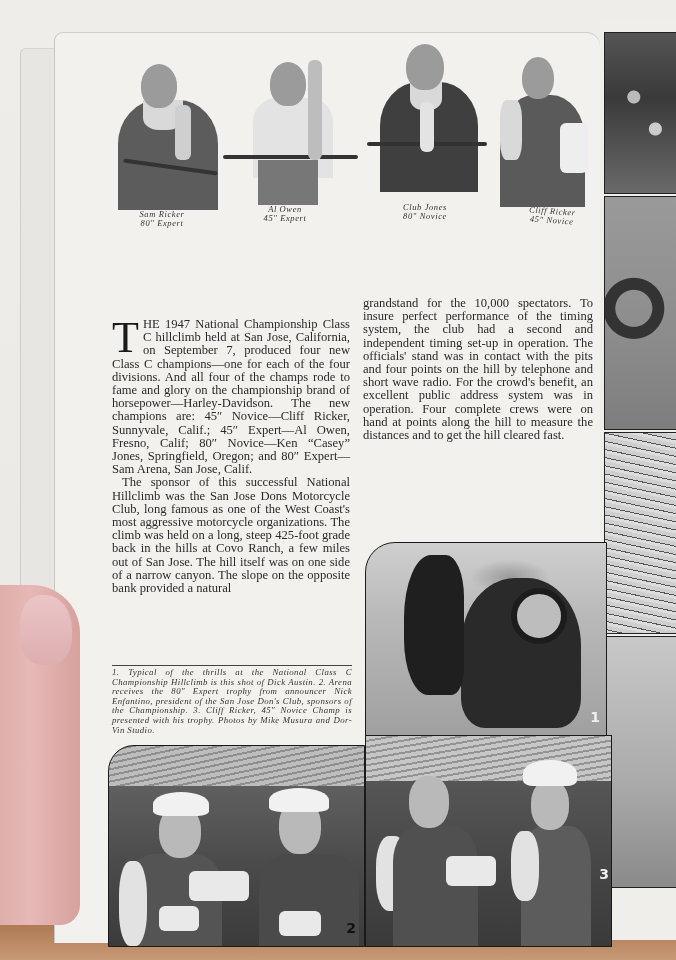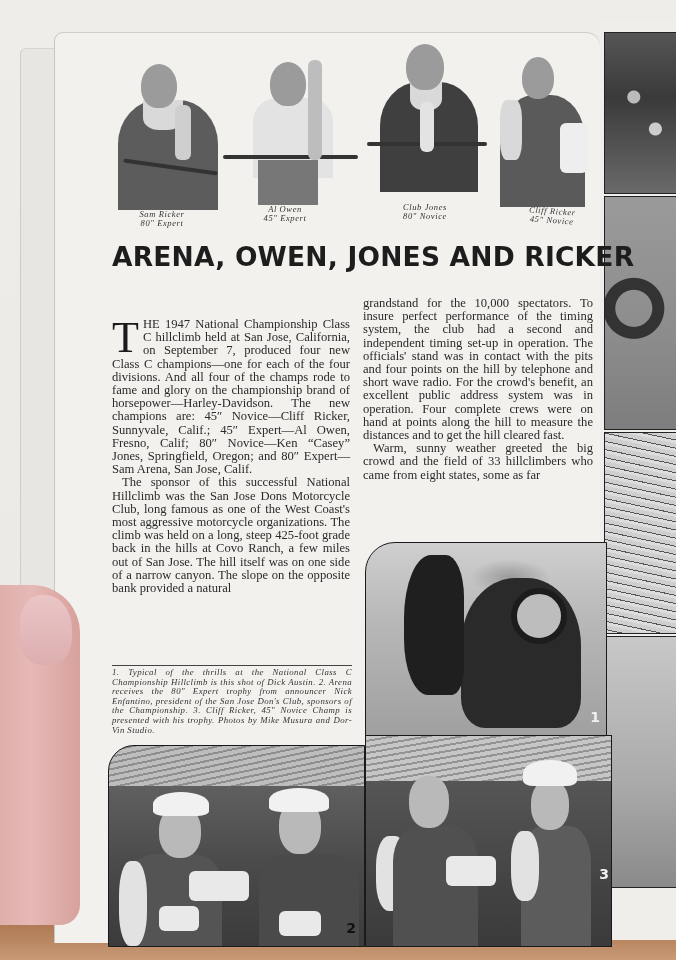--- a/index.html
+++ b/index.html
@@ -143,33 +143,31 @@
 <div class="cap" style="left:385px;top:203px;width:80px;">
   <div>Club Jones</div>
   <div>80" Novice</div>
 </div>
 <div class="cap" style="left:512px;top:207px;width:80px;transform:rotate(4deg);">
   <div>Cliff Ricker</div>
   <div>45" Novice</div>
 </div>
 
 <div class="headline">
-  <div>ARENA, OWEN, JONES AND RICKER</div>
 </div>
 
 <div class="col col1">
   <p class="first"><span class="dropcap">T</span><span>HE 1947 National Championship Class C hillclimb held at San Jose, California, on September 7, produced four new Class C champions—one for each of the four divisions. And all four of the champs rode to fame and glory on the championship brand of horsepower—Harley-Davidson. The new champions are: 45″ Novice—Cliff Ricker, Sunnyvale, Calif.; 45″ Expert—Al Owen, Fresno, Calif; 80″ Novice—Ken “Casey” Jones, Springfield, Oregon; and 80″ Expert—Sam Arena, San Jose, Calif.</span></p>
   <p>The sponsor of this successful National Hillclimb was the San Jose Dons Motorcycle Club, long famous as one of the West Coast's most aggressive motorcycle organizations. The climb was held on a long, steep 425-foot grade back in the hills at Covo Ranch, a few miles out of San Jose. The hill itself was on one side of a narrow canyon. The slope on the opposite bank provided a natural</p>
 </div>
 
 <div class="caption-box">1. Typical of the thrills at the National Class C Championship Hillclimb is this shot of Dick Austin. 2. Arena receives the 80″ Expert trophy from announcer Nick Enfantino, president of the San Jose Don's Club, sponsors of the Championship. 3. Cliff Ricker, 45″ Novice Champ is presented with his trophy. Photos by Mike Musura and Dor-Vin Studio.</div>
 
 <div class="col col2">
   <p class="first">grandstand for the 10,000 spectators. To insure perfect performance of the timing system, the club had a second and independent timing set-up in operation. The officials' stand was in contact with the pits and four points on the hill by telephone and short wave radio. For the crowd's benefit, an excellent public address system was in operation. Four complete crews were on hand at points along the hill to measure the distances and to get the hill cleared fast.</p>
-  <p>Warm, sunny weather greeted the big crowd and the field of 33 hillclimbers who came from eight states, some as far</p>
 </div>
 
 <div class="photo photo1">
   <div class="bike"></div>
   <div class="wheel"></div>
   <div class="rider"></div>
   <span class="photo-num" style="right:6px;bottom:10px;">1</span>
 </div>
 
 <div class="photo photo2">

